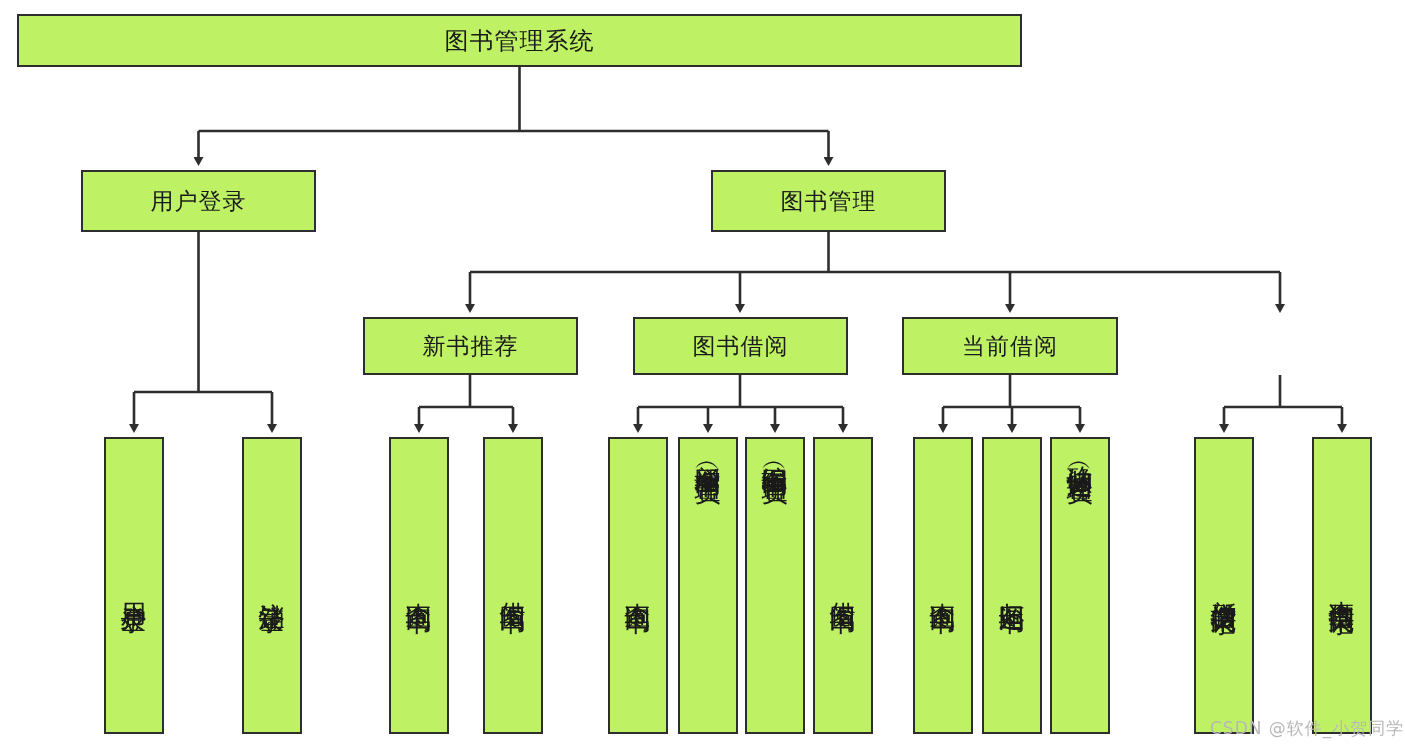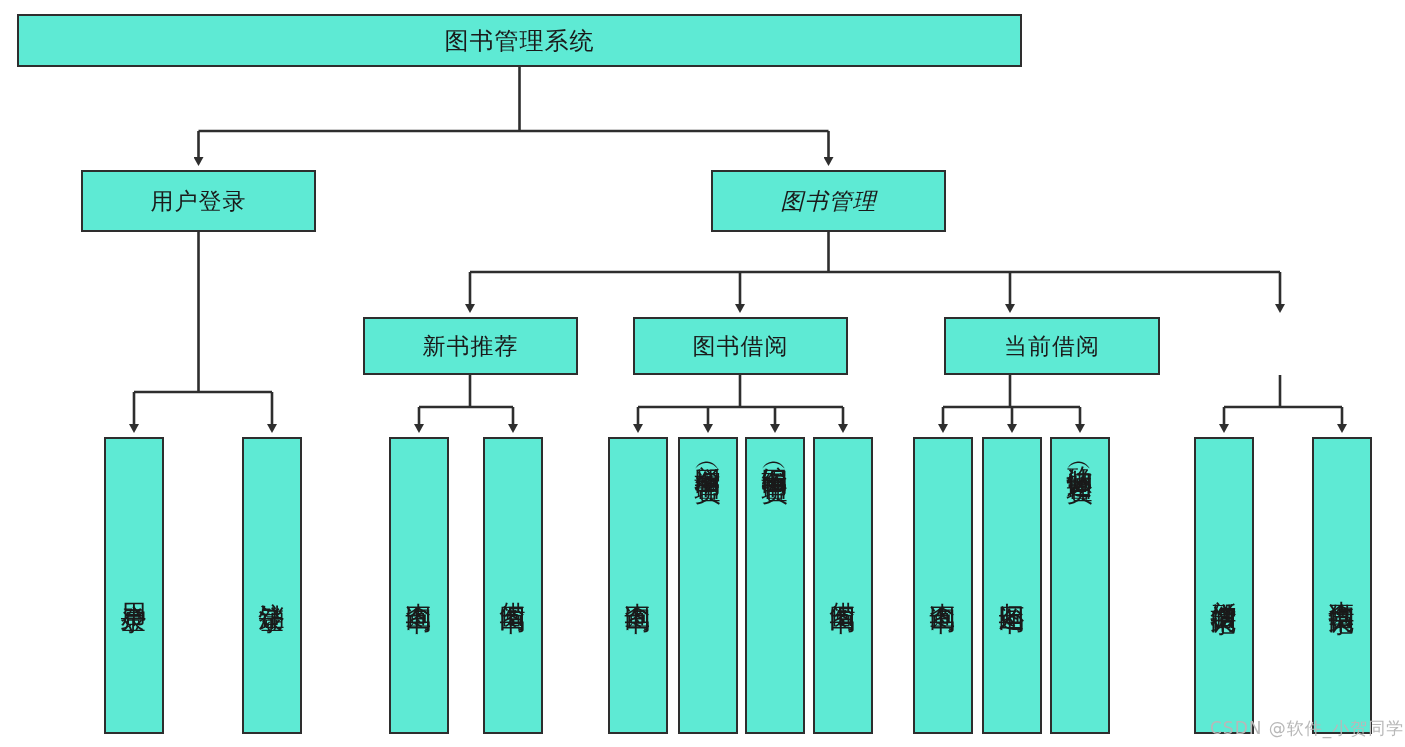--- a/index.html
+++ b/index.html
@@ -18,21 +18,21 @@
     position:absolute;
     left:0; top:0;
     width:1405px;
     height:747px;
     pointer-events:none;
   }
   .node{
     position:absolute;
     box-sizing:border-box;
     border:2px solid #2e2e2e;
-    background:#5eead4;
+    background:#bef264;
     display:flex;
     align-items:center;
     justify-content:center;
     color:#1a1a1a;
   }
   .node.horiz .label{
     writing-mode:horizontal-tb;
     font-size:23px;
     line-height:1;
     letter-spacing:1px;
@@ -122,33 +122,33 @@
   </svg>
 
   <div class="node horiz" id="root" style="left:17px;top:14px;width:1005px;height:53px;">
     <span class="label">图书管理系统</span>
   </div>
 
   <div class="node horiz" style="left:81px;top:170px;width:235px;height:62px;">
     <span class="label">用户登录</span>
   </div>
 
-  <div class="node horiz" style="left:711px;top:170px;width:235px;height:62px;font-style:italic;">
+  <div class="node horiz" style="left:711px;top:170px;width:235px;height:62px;">
     <span class="label">图书管理</span>
   </div>
 
   <div class="node horiz" style="left:363px;top:317px;width:215px;height:58px;font-family:Liberation Serif, serif;">
     <span class="label">新书推荐</span>
   </div>
 
   <div class="node horiz" style="left:633px;top:317px;width:215px;height:58px;">
     <span class="label">图书借阅</span>
   </div>
 
-  <div class="node horiz" style="left:944px;top:317px;width:216px;height:58px;">
+  <div class="node horiz" style="left:902px;top:317px;width:216px;height:58px;">
     <span class="label">当前借阅</span>
   </div>
 
 
   <div class="node vert centered" style="left:104px;top:437px;width:60px;height:297px;">
     <span class="label">用户登录</span>
   </div>
 
   <div class="node vert centered" style="left:242px;top:437px;width:60px;height:297px;">
     <span class="label">注销登录</span>

